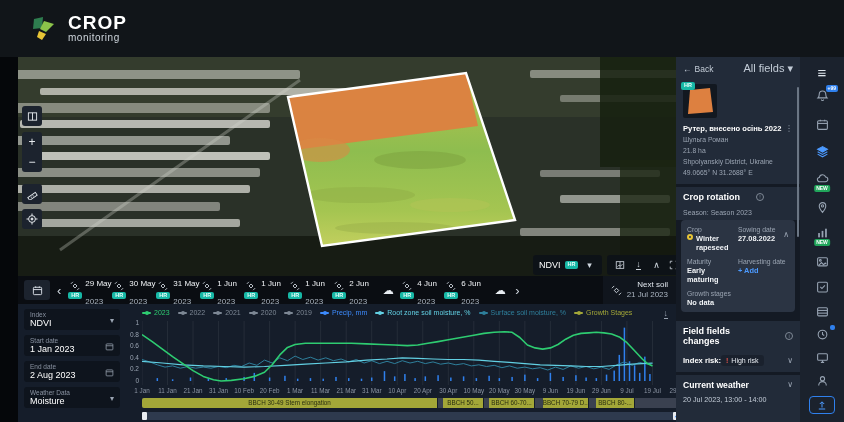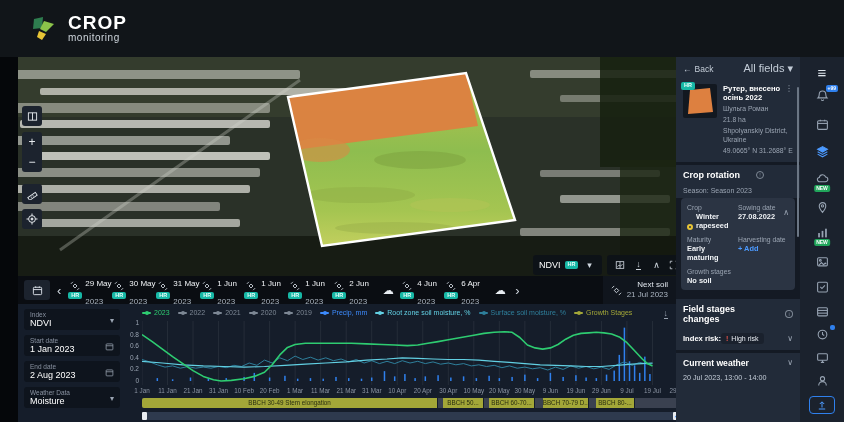--- a/index.html
+++ b/index.html
@@ -88,40 +88,40 @@
 
   
   .sidebar { position:absolute; left:676px; top:57px; width:124px; height:365px;
     background:#141a24; display:flex; flex-direction:column; overflow:hidden; }
   .sb-head { display:flex; align-items:center; justify-content:space-between;
     background:#222b39; padding:5px 7px; }
   .sb-back { color:#c3ccd7; font-size:8.5px; display:flex; gap:3px; align-items:center;}
   .sb-allfields { color:#c3ccd7; font-size:11px; }
   .sb-scrollbar { position:absolute; right:1px; top:30px; width:2px; height:150px; background:#6b7684; border-radius:2px; }
 
-  .field-card { background:#222b39; padding:4px 7px 7px 7px; display:flex; gap:6px; }
+  .field-card { background:#222b39; padding:4px 7px 7px 7px; display:flex; gap:6px;flex-direction:column; }
   .thumb { position:relative; width:34px; height:34px; flex:0 0 auto; background:#121820; border-radius:2px; }
   .thumb svg { display:block; }
   .thumb .chip { position:absolute; left:-2px; top:-2px; }
   .fc-text { flex:1; min-width:0; }
   .fc-title-row { display:flex; justify-content:space-between; }
   .fc-title { color:#fff; font-size:7.6px; font-weight:bold; line-height:9px; }
   .kebab { color:#9aa4b2; font-size:8px; }
   .fc-sub { color:#9aa4b2; font-size:6.8px; line-height:9px; margin-top:2px; }
 
   .sect-head { display:flex; align-items:center; gap:16px; background:#222b39;
     margin-top:3px; padding:5px 7px; color:#fff; font-size:9px; font-weight:bold; }
   .info-i { width:8px; height:8px; border:1px solid #7f8996; border-radius:50%;
     font-size:5.5px; line-height:7px; text-align:center; color:#7f8996; font-weight:normal;}
 
   .season { background:#222b39; color:#9aa4b2; font-size:7px; padding:2px 7px 4px; }
   .crop-card { background:#2b3443; border-radius:4px; margin:0 5px 6px; padding:5px 6px; position:relative; }
   .cc-grid { display:grid; grid-template-columns:1fr 1fr; row-gap:5px; }
   .cc-l { font-size:6.8px; color:#9aa4b2; line-height:9px;}
-  .cc-v { font-size:7.4px; color:#f0f3f6; font-weight:bold; line-height:9px; display:flex; align-items:flex-end; gap:3px;}
+  .cc-v { font-size:7.4px; color:#f0f3f6; font-weight:bold; line-height:9px; display:flex; align-items:flex-start; gap:3px;}
   .cc-v.link { color:#4c9aff; }
   .crop-dot { width:6px; height:6px; border-radius:50%; border:2px solid #e8c536; flex:0 0 auto;}
   .cc-chev { position:absolute; right:6px; top:10px; color:#9aa4b2; font-size:8px; }
   .notes { margin-top:5px; }
   .notes .nt { font-size:7.2px; color:#e6eaf0; line-height:9.5px; }
   .notes .more { color:#4c9aff; }
 
   .risk-row { display:flex; align-items:center; background:#222b39; padding:4px 7px 6px; }
   .risk-row .rl { color:#fff; font-size:7.6px; font-weight:bold; }
   .risk-pill { background:#1a212d; border-radius:3px; padding:2px 5px; display:flex; gap:3px;
@@ -410,21 +410,21 @@
           <span class="ic-col">
             <svg width="10" height="10" viewBox="0 0 12 12">
               <g stroke="#cfd6de" fill="none">
                 <rect x="4.3" y="4.3" width="3.4" height="3.4" transform="rotate(45 6 6)"></rect>
                 <line x1="1" y1="3.5" x2="3.5" y2="1"></line>
                 <line x1="8.5" y1="11" x2="11" y2="8.5"></line>
               </g>
             </svg>
             <span class="chip">HR</span>
           </span>
-          <span><span class="d1">6 Apr</span><br><span class="d2">2023</span></span>
+          <span><span class="d1">6 Jun</span><br><span class="d2">2023</span></span>
         </div>
         <span class="tl-cloud">☁</span>
       </div>
     <span class="tl-arrow">›</span>
     <div class="tl-next">
       <svg width="11" height="11" viewBox="0 0 12 12">
           <g stroke="#cfd6de" fill="none">
             <rect x="4.3" y="4.3" width="3.4" height="3.4" transform="rotate(45 6 6)"></rect>
             <line x1="1" y1="3.5" x2="3.5" y2="1"></line>
             <line x1="8.5" y1="11" x2="11" y2="8.5"></line>
@@ -681,28 +681,28 @@
         <div>
           <div class="cc-l">Maturity</div>
           <div class="cc-v">Early maturing</div>
         </div>
         <div>
           <div class="cc-l">Harvesting date</div>
           <div class="cc-v link">+ Add</div>
         </div>
         <div>
           <div class="cc-l">Growth stages</div>
-          <div class="cc-v">No soil</div>
+          <div class="cc-v">No data</div>
         </div>
         <div></div>
       </div>
     </div>
 
     <div class="sect-head">
-      <span>Field stages changes</span>
+      <span>Field fields changes</span>
       <span class="info-i">i</span>
     </div>
     <div class="risk-row">
       <span class="rl">Index risk:</span>
       <span class="risk-pill">
         <span class="warn">!</span>
         <span>High risk</span>
       </span>
       <span class="chev">∨</span>
     </div>

